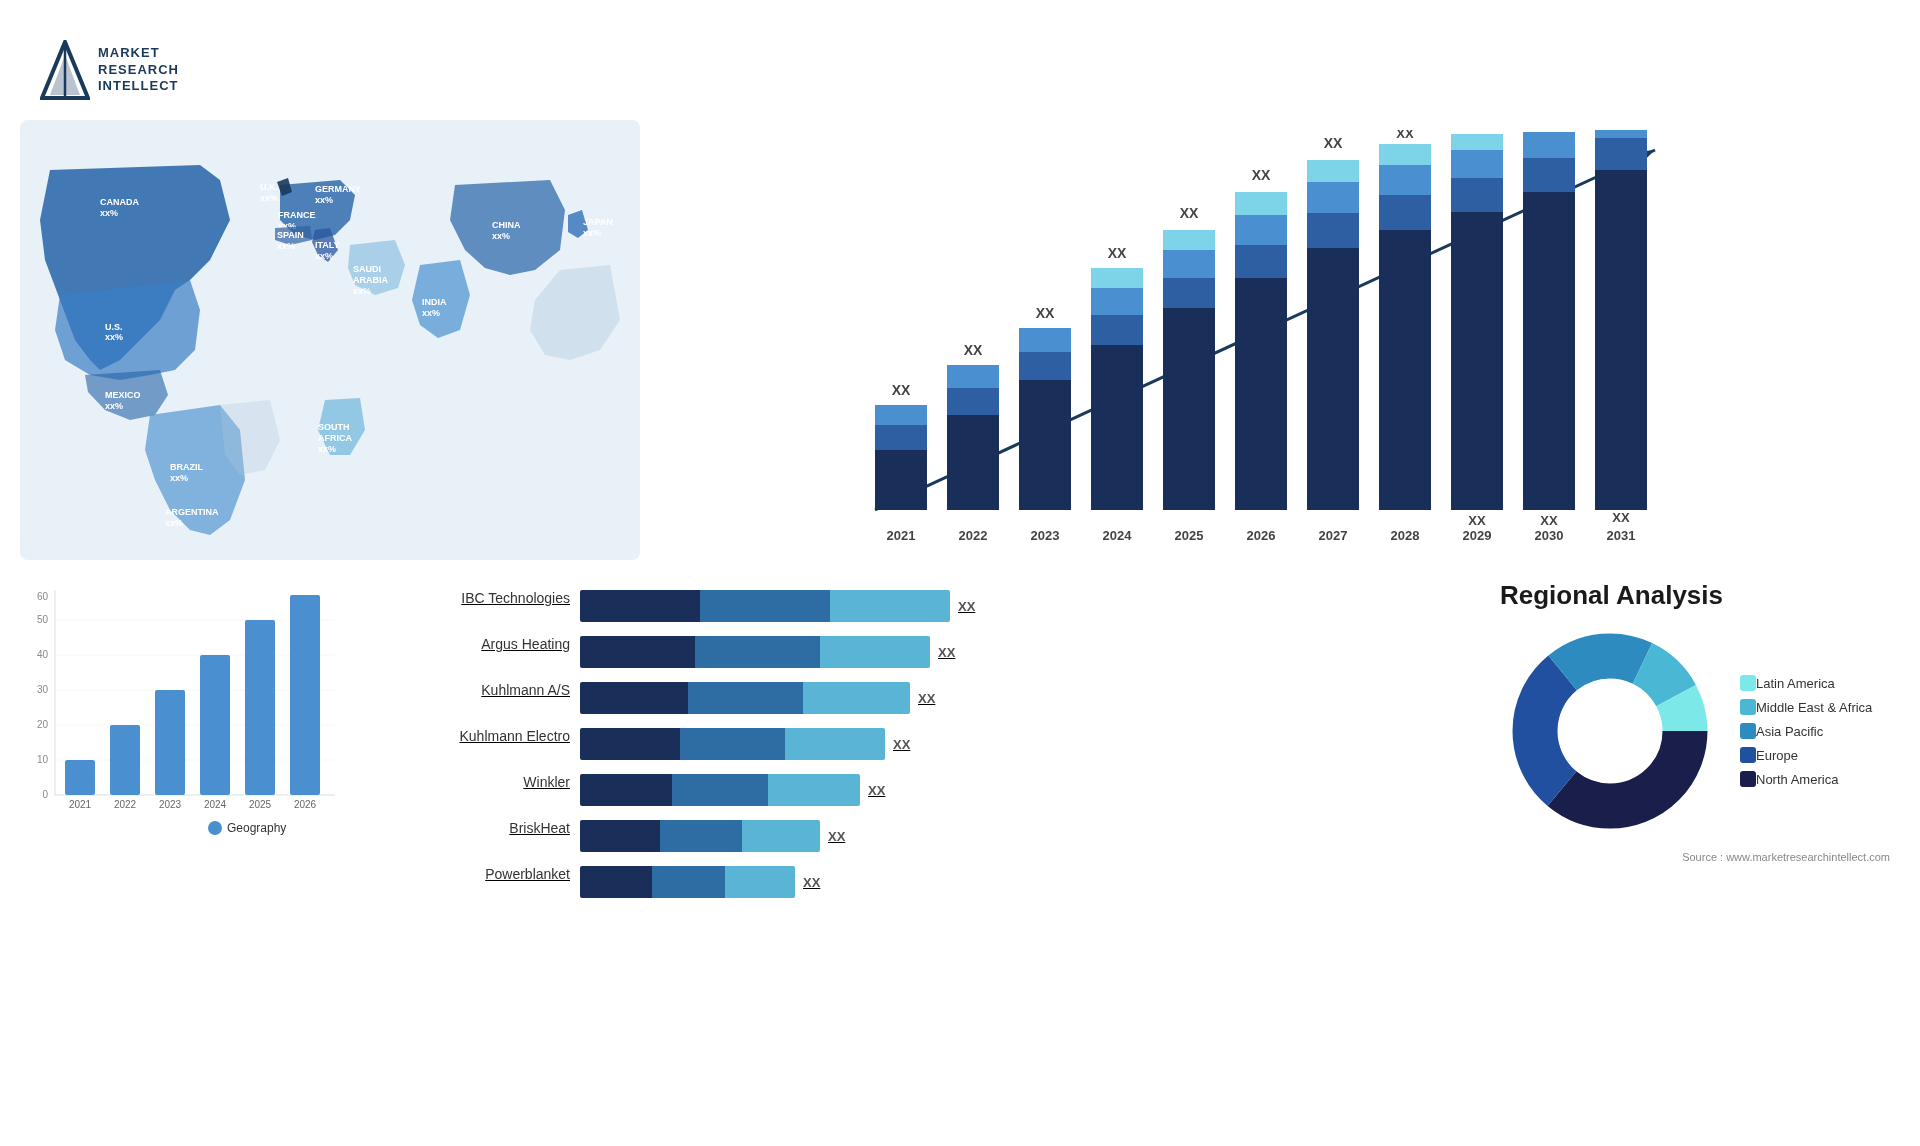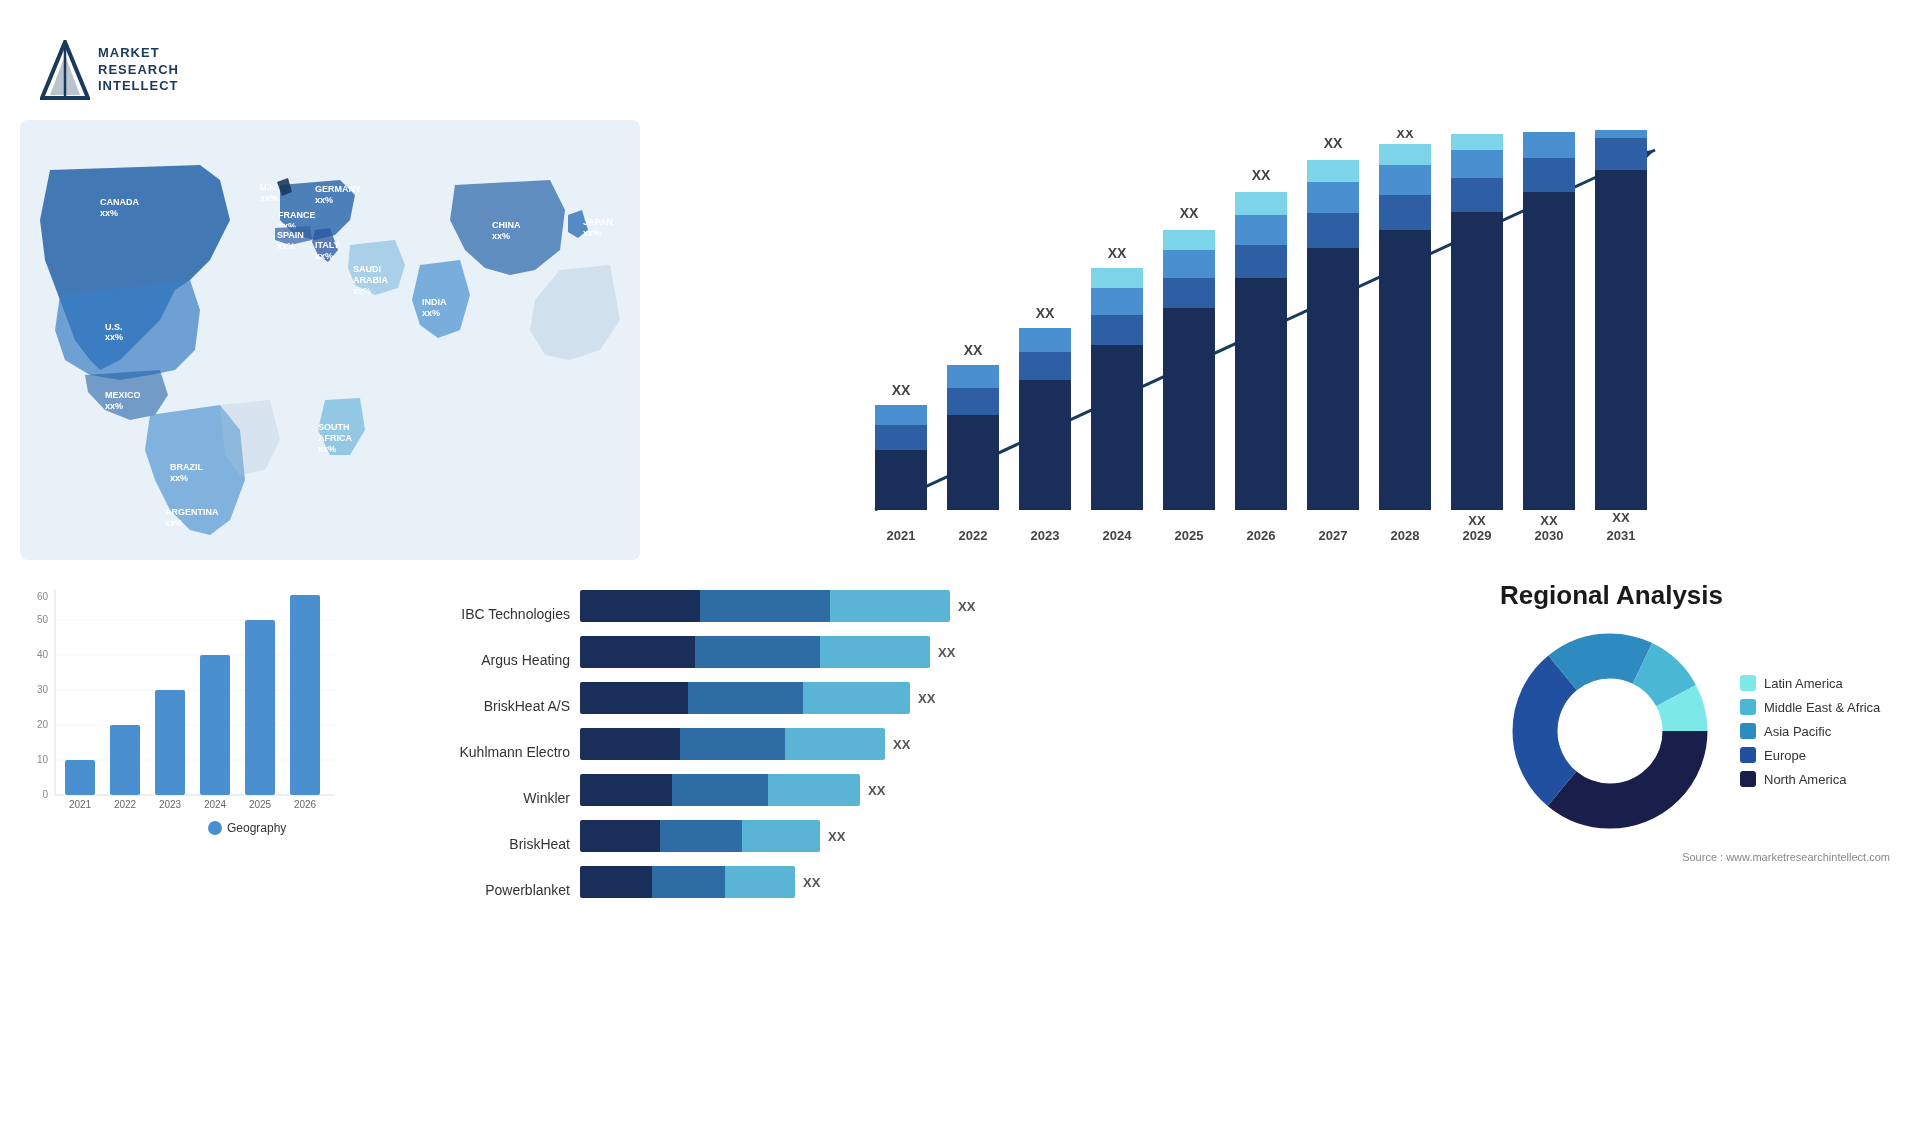--- a/index.html
+++ b/index.html
@@ -113,23 +113,24 @@
       height: 100%;
     }
 
     
     .kp-bars {
       width: 100%;
       padding-top: 10px;
     }
     .kp-row {
       display: flex;
-      align-items: flex-end;
+      align-items: flex-start;
       margin-bottom: 14px;
       gap: 10px;
+      text-decoration: underline;
     }
     .kp-label {
       width: 160px;
       font-size: 14px;
       color: #333;
       text-align: right;
       flex-shrink: 0;
     }
     .kp-bar-wrap {
       flex: 1;
@@ -156,21 +157,21 @@
     .donut-container {
       display: flex;
       align-items: center;
       gap: 20px;
       margin-top: 10px;
     }
     .legend-items { display: flex; flex-direction: column; gap: 8px; }
     .legend-item {
       display: flex;
       align-items: center;
-      gap: 8px;
+      gap: 0;
       font-size: 13px;
       color: #333;
     }
     .legend-color {
       width: 16px;
       height: 16px;
       border-radius: 3px;
       flex-shrink: 0;
     }
 
@@ -431,21 +432,21 @@
           <div class="kp-bar" style="width:350px">
             <div class="kp-bar-seg1" style="width:115px"></div>
             <div class="kp-bar-seg2" style="width:125px"></div>
             <div class="kp-bar-seg3" style="width:110px"></div>
           </div>
           <span class="kp-value">XX</span>
         </div>
       </div>
 
       <div class="kp-row">
-        <div class="kp-label">BriskHeat A/S</div>
+        <div class="kp-label">Kuhlmann A/S</div>
         <div class="kp-bar-wrap">
           <div class="kp-bar" style="width:330px">
             <div class="kp-bar-seg1" style="width:108px"></div>
             <div class="kp-bar-seg2" style="width:115px"></div>
             <div class="kp-bar-seg3" style="width:107px"></div>
           </div>
           <span class="kp-value">XX</span>
         </div>
       </div>
 

